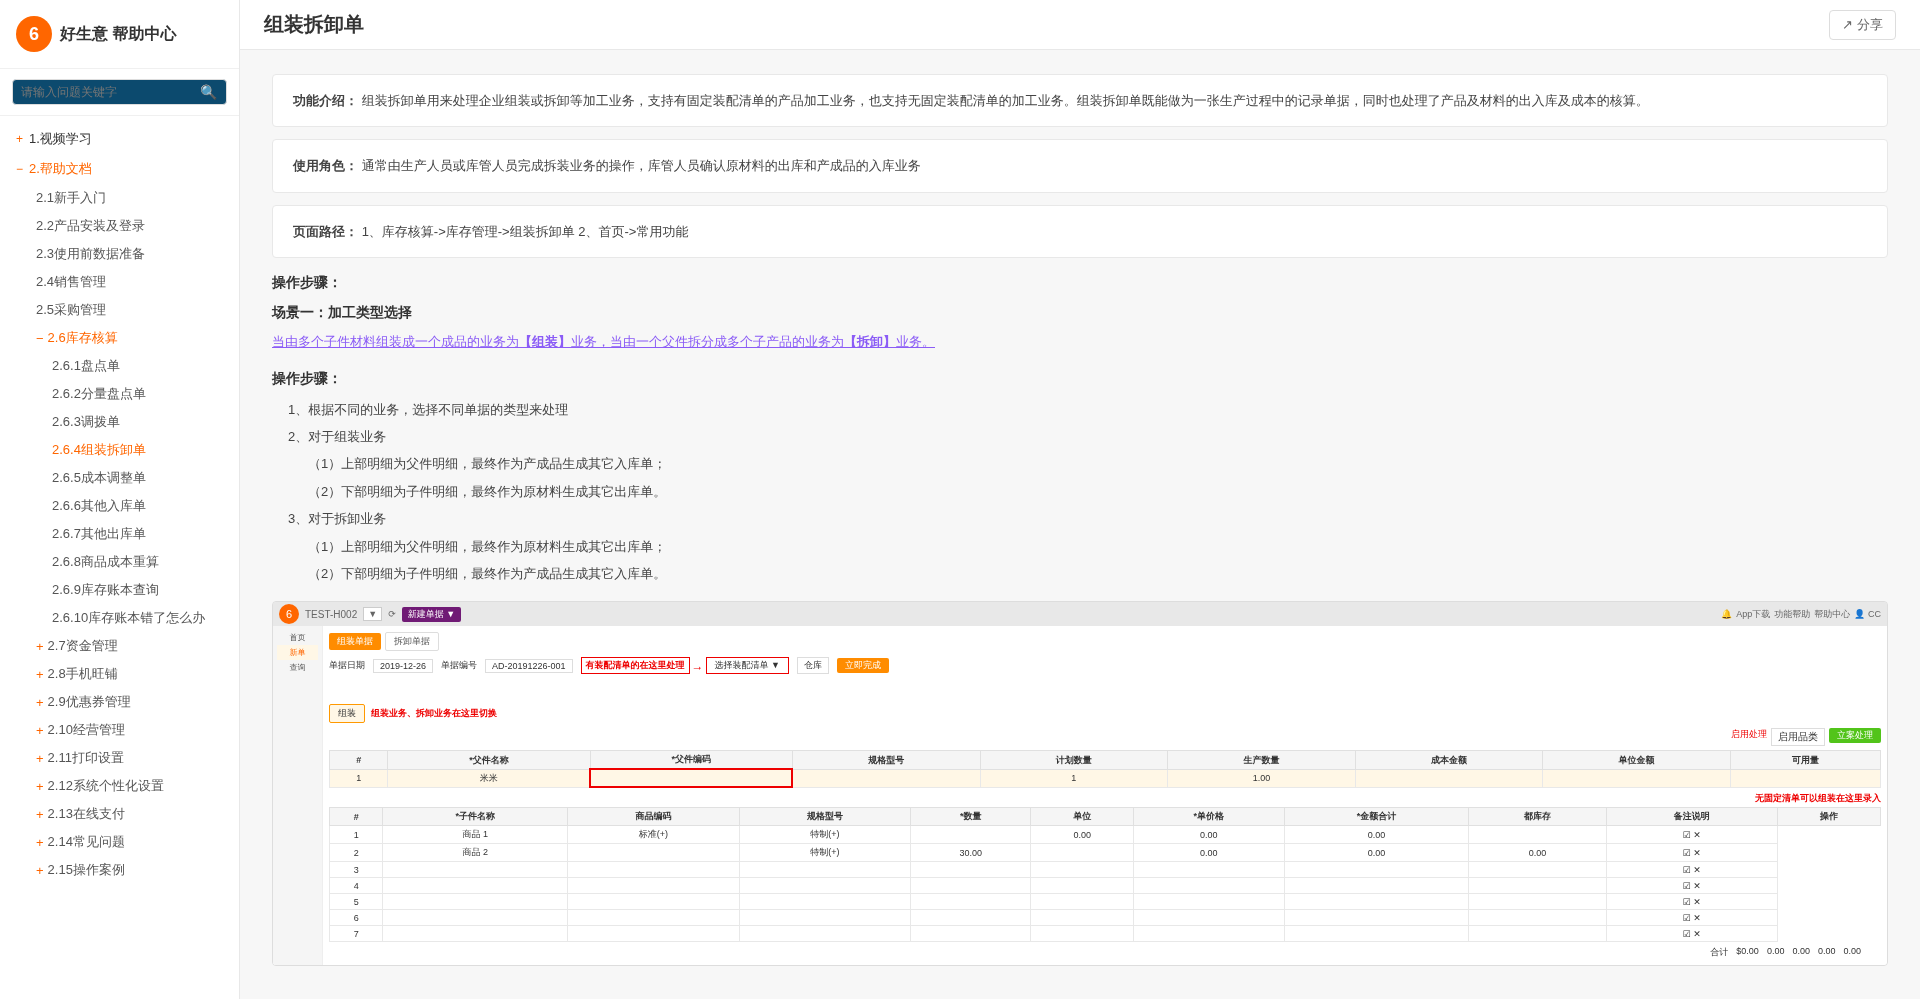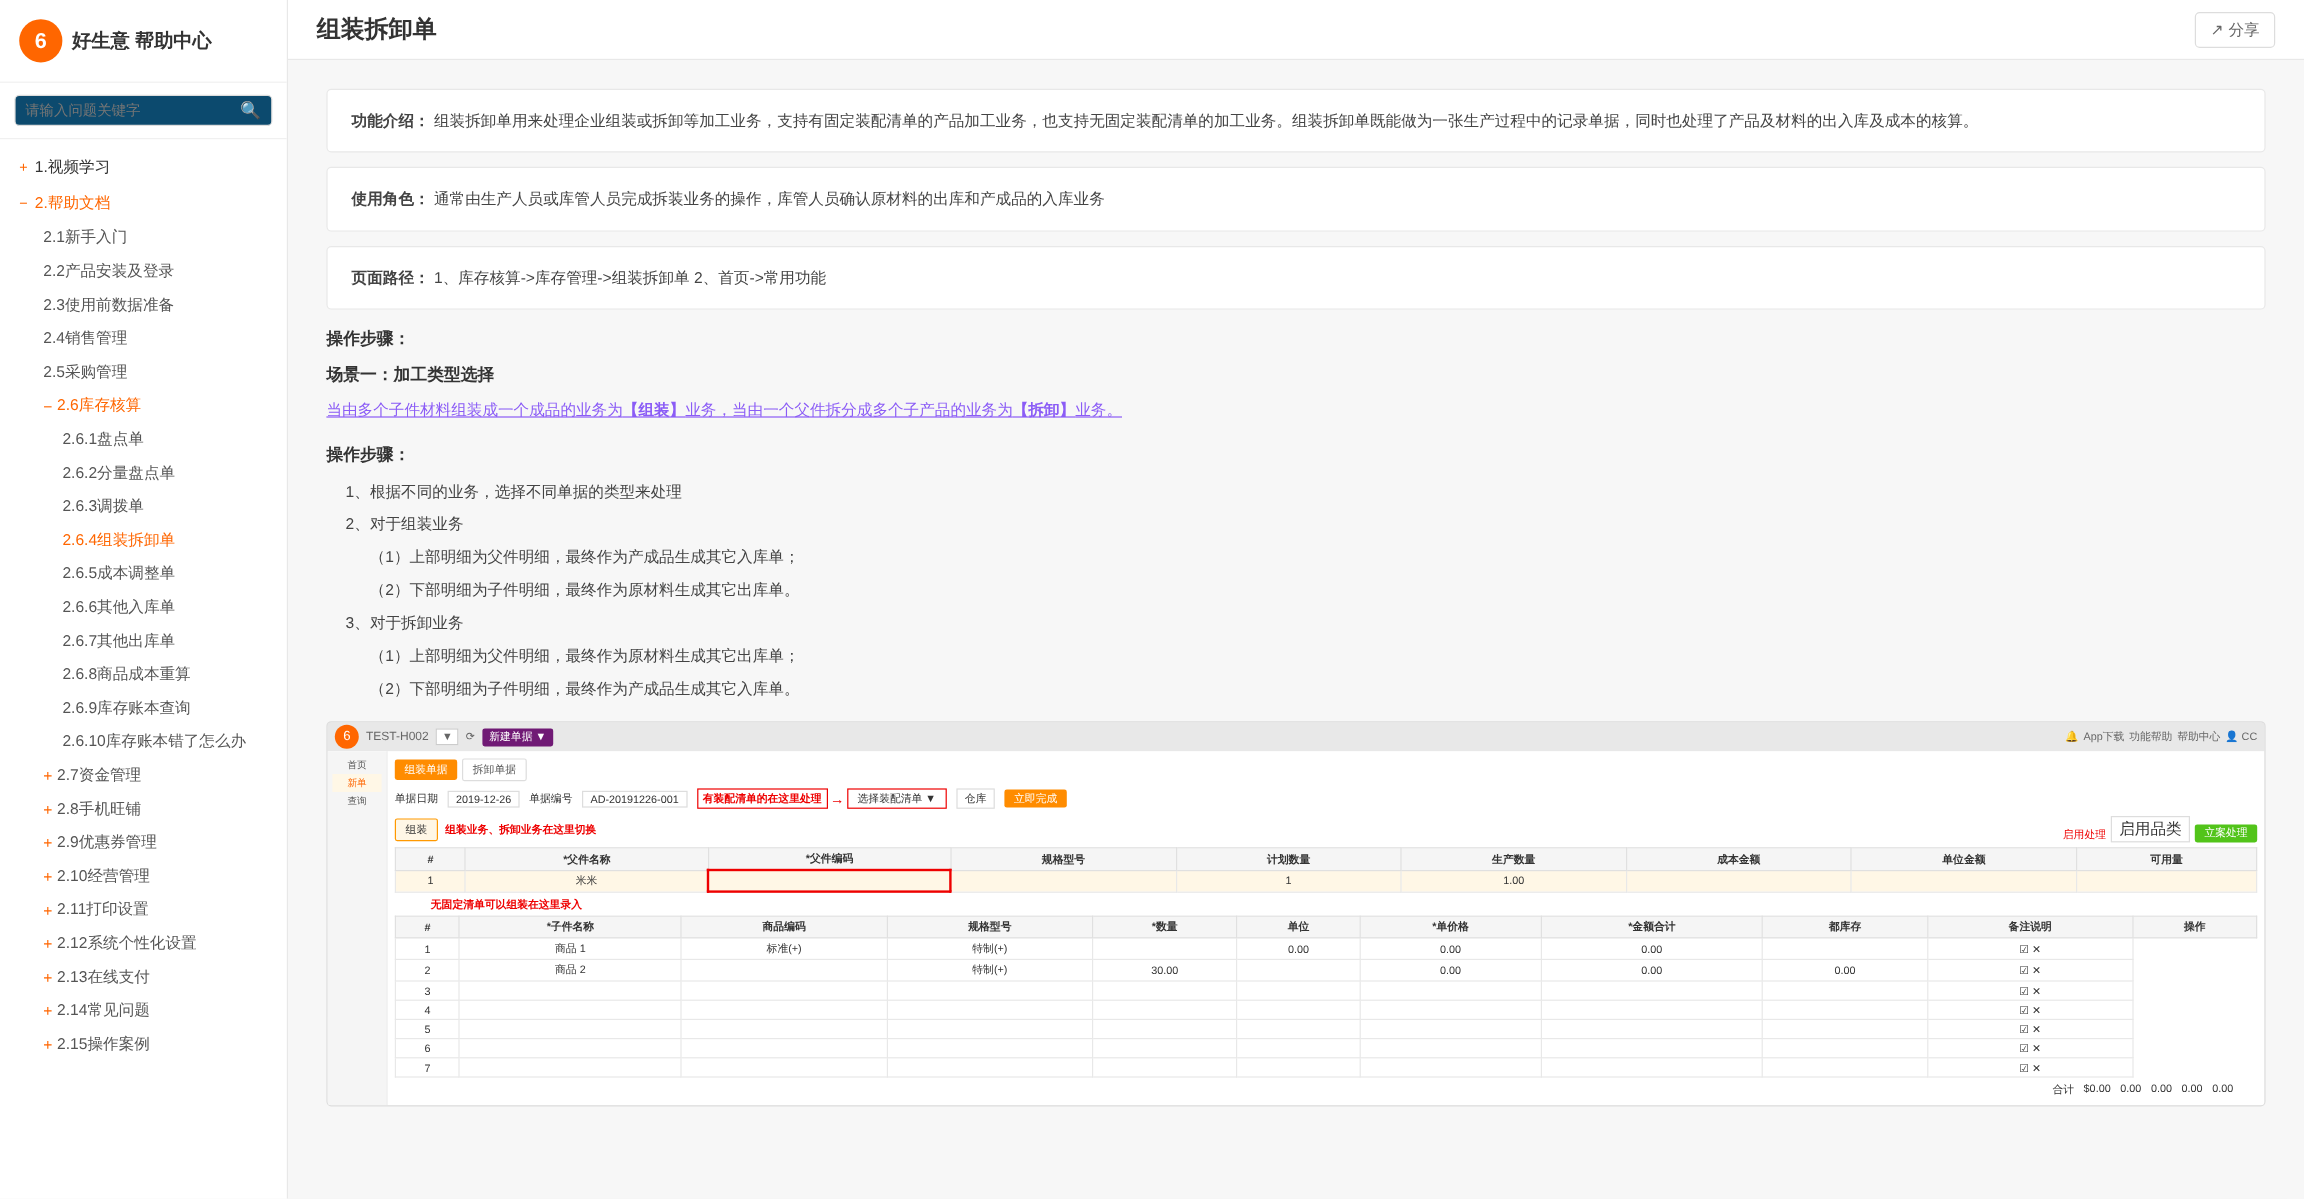--- a/index.html
+++ b/index.html
@@ -339,23 +339,23 @@
               <div style="border:1px solid #e00;padding:1px 8px;font-size:9px;background:#fff;">选择装配清单 ▼</div>
             </div>
             <div style="border:1px solid #ddd;padding:1px 6px;font-size:9px;">仓库</div>
             <div style="background:#ff8c00;color:#fff;padding:1px 8px;font-size:9px;border-radius:2px;">立即完成</div>
           </div>
 
           <div style="display:flex;align-items:center;gap:6px;margin-bottom:4px;">
             <div style="font-size:9px;background:#fff7e6;border:1px solid #f90;padding:2px 8px;border-radius:2px;">组装</div>
             <span style="color:#e00;font-size:9px;font-weight:bold;">组装业务、拆卸业务在这里切换</span>
 
-            <div style="margin-left:auto;display:flex;align-items:flex-end;gap:4px;">
+            <div style="margin-left:auto;display:flex;align-items:flex-start;gap:4px;margin-top:48px;">
               <span style="color:#e00;font-size:9px;">启用处理</span>
-              <div style="border:1px solid #ddd;padding:1px 6px;font-size:13px;background:#fff;">启用品类</div>
+              <div style="border:1px solid #ddd;padding:1px 6px;font-size:10px;background:#fff;">启用品类</div>
               <div style="background:#52c41a;color:#fff;padding:1px 8px;font-size:9px;border-radius:2px;">立案处理</div>
             </div>
           </div>
 
           <table class="mini-table">
             <thead>
               <tr>
                 <th>#</th>
                 <th>*父件名称</th>
                 <th>*父件编码</th>
@@ -375,21 +375,21 @@
                 <td></td>
                 <td>1</td>
                 <td>1.00</td>
                 <td></td>
                 <td></td>
                 <td></td>
               </tr>
             </tbody>
           </table>
 
-          <div style="display:flex;align-items:flex-start;margin:4px 0 2px;">
+          <div style="display:flex;align-items:flex-start;margin:4px 0 2px;justify-content:flex-end;">
             <span style="color:#e00;font-size:9px;font-weight:bold;margin-left:30px;">无固定清单可以组装在这里录入</span>
           </div>
 
           <table class="mini-table">
             <thead>
               <tr>
                 <th>#</th>
                 <th>*子件名称</th>
                 <th>商品编码</th>
                 <th>规格型号</th>

